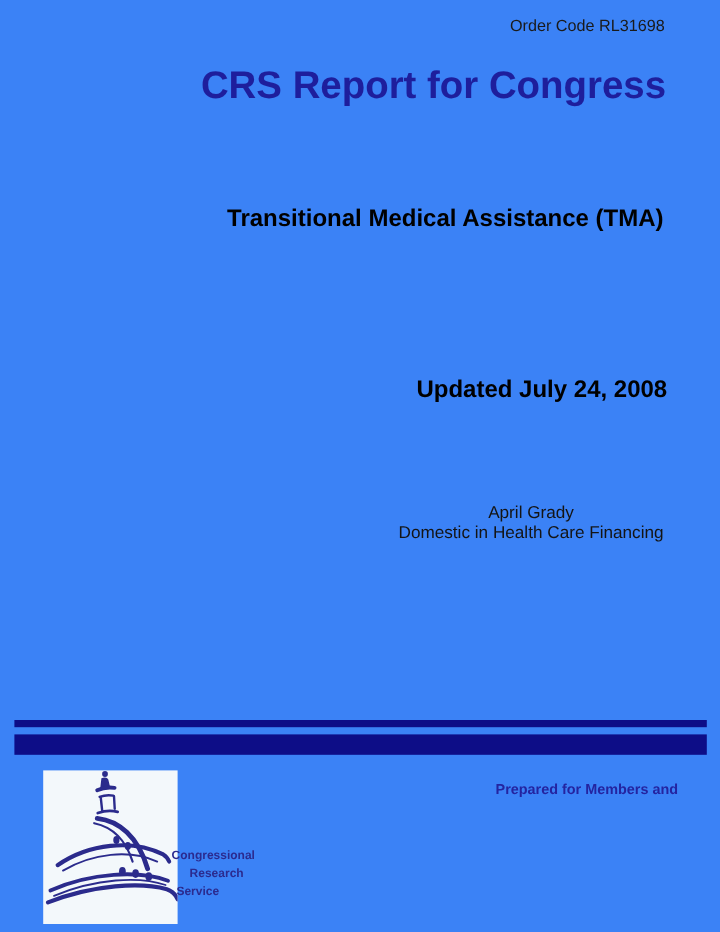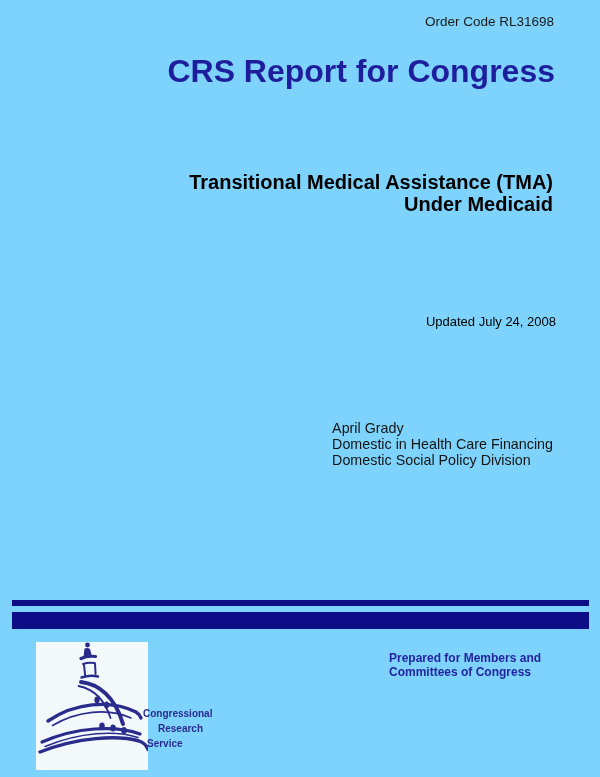--- a/index.html
+++ b/index.html
@@ -1,55 +1,53 @@
 <!DOCTYPE html>
 <html><head>
 <meta charset="utf-8">
 <style>
   html,body{margin:0;padding:0;background:#ffffff;}
   .page{
-    position:relative;width:600px;height:777px;background:#7dd3fc;overflow:hidden;
+    position:relative;width:600px;height:777px;background:#3b82f6;overflow:hidden;
     font-family:"Liberation Sans","DejaVu Sans",sans-serif;color:#000;
   }
   .abs{position:absolute;}
   .order-code{top:14px;right:46px;font-size:13.5px;color:#1a1a1a;}
   .banner-title{top:53px;right:45px;font-size:32px;font-weight:bold;color:#1e1e9c;white-space:nowrap;}
   .report-title{top:171px;right:47px;text-align:right;font-size:20px;line-height:22px;font-weight:bold;color:#000;}
-  .updated-date{top:314px;right:44px;font-size:13px;font-weight:normal;color:#000;}
-  .author-block{top:421px;right:47px;text-align:left;font-size:14.3px;line-height:15.8px;color:#141414;}
+  .updated-date{top:314px;right:44px;font-size:20px;font-weight:bold;color:#000;}
+  .author-block{top:421px;right:47px;text-align:center;font-size:14.3px;line-height:15.8px;color:#141414;}
   .rule{left:12px;width:577px;background:#0d0d87;}
   .rule-thin{top:600px;height:6px;}
   .rule-thick{top:612px;height:17px;}
   .logo-bg{left:36px;top:642px;width:112px;height:128px;background:#f3f8fb;}
   .capitol{left:36px;top:641px;width:112px;height:131px;}
   .logo-text{left:143px;top:706px;font-size:10px;font-weight:bold;color:#2b2b8f;line-height:15px;white-space:nowrap;}
   .logo-text .l2{margin-left:15px;}
   .logo-text .l3{margin-left:4px;}
-  .prepared{left:389px;top:652px;width:200px;text-align:left;font-size:12px;line-height:13.5px;font-weight:bold;color:#2424a0;}
+  .prepared{left:389px;top:652px;width:200px;text-align:center;font-size:12px;line-height:13.5px;font-weight:bold;color:#2424a0;}
 </style>
 </head>
 <body>
 
 <div class="page">
 
   <div class="abs order-code">Order Code RL31698</div>
 
   <div class="abs banner-title">CRS Report for Congress</div>
 
   <div class="abs report-title">
     <div>Transitional Medical Assistance (TMA)</div>
-    <div>Under Medicaid</div>
   </div>
 
   <div class="abs updated-date">Updated July 24, 2008</div>
 
   <div class="abs author-block">
     <div>April Grady</div>
     <div>Domestic in Health Care Financing</div>
-    <div>Domestic Social Policy Division</div>
   </div>
 
   <div class="abs rule rule-thin"></div>
   <div class="abs rule rule-thick"></div>
 
   <div class="abs logo-bg"></div>
 
   <svg class="abs capitol" viewBox="0 0 112 131" xmlns="http://www.w3.org/2000/svg" aria-hidden="true">
     <g fill="none" stroke="#2b2b8c" stroke-linecap="round">
 
@@ -80,16 +78,15 @@
   </svg>
 
   <div class="abs logo-text">
     <div class="l1">Congressional</div>
     <div class="l2">Research</div>
     <div class="l3">Service</div>
   </div>
 
   <div class="abs prepared">
     <div>Prepared for Members and</div>
-    <div>Committees of Congress</div>
   </div>
 
 </div>
 
 </body></html>

